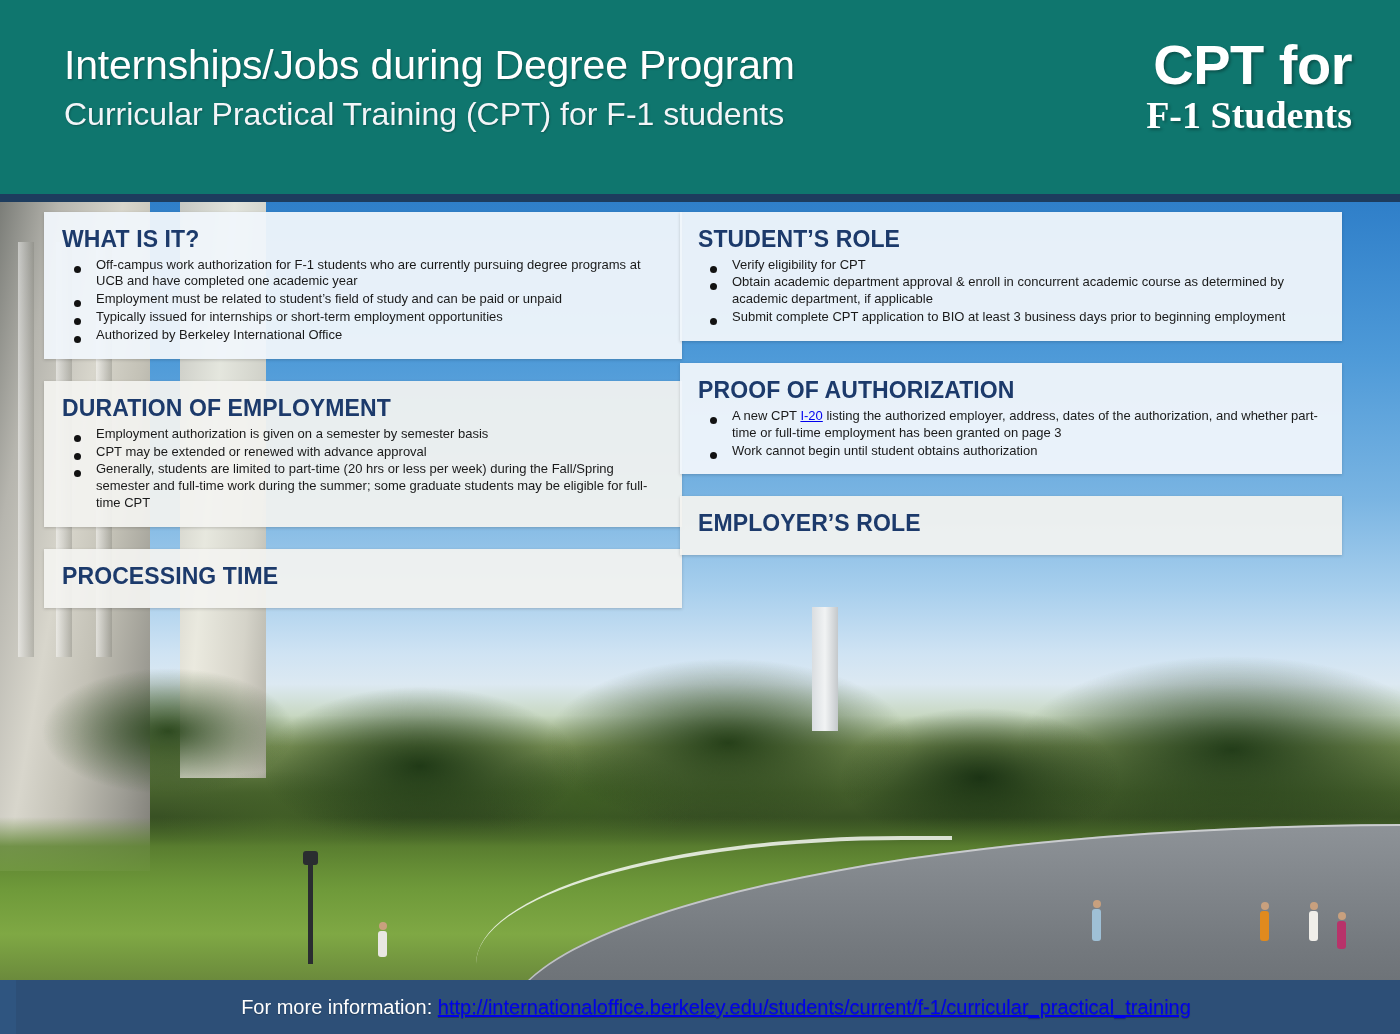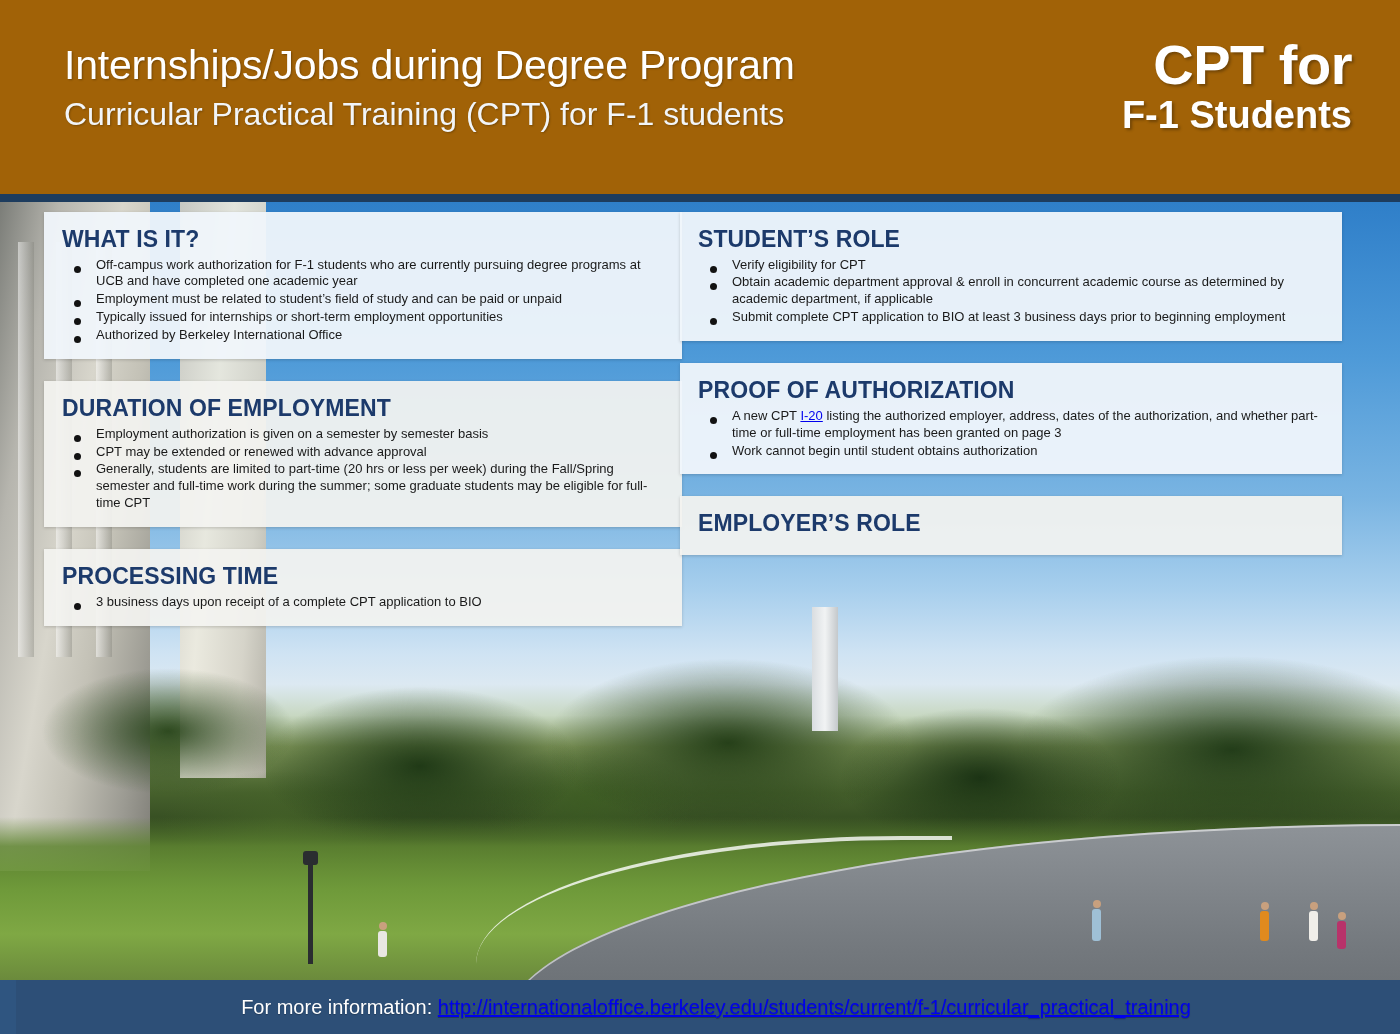--- a/index.html
+++ b/index.html
@@ -21,21 +21,21 @@
     background: #2f5580;
     overflow: hidden;
   }
 
   
   .header {
     position: absolute;
     left: 0; top: 0;
     width: 1400px;
     height: 194px;
-    background: #a16207;
+    background: #0f766e;
     z-index: 40;
   }
   .header-rule {
     position: absolute;
     left: 0; top: 194px;
     width: 1400px;
     height: 8px;
     background: #1d3c5e;
     z-index: 40;
   }
@@ -77,20 +77,21 @@
     letter-spacing: -0.5px;
     text-shadow: 2px 2px 3px rgba(0,0,0,0.30);
   }
   .badge-line2 {
     color: #ffffff;
     font-size: 38px;
     font-weight: bold;
     line-height: 1.08;
     margin-top: 2px;
     text-shadow: 2px 2px 3px rgba(0,0,0,0.30);
+    font-family: Liberation Serif, serif;
   }
 
   
   .photo {
     position: absolute;
     left: 0; top: 202px;
     width: 1400px;
     height: 778px;
     overflow: hidden;
     z-index: 1;
@@ -359,23 +360,20 @@
       <h2>DURATION OF EMPLOYMENT</h2>
       <ul>
         <li>Employment authorization is given on a semester by semester basis</li>
         <li>CPT may be extended or renewed with advance approval</li>
         <li>Generally, students are limited to part-time (20 hrs or less per week) during the Fall/Spring semester and full-time work during the summer; some graduate students may be eligible for full-time CPT</li>
       </ul>
     </div>
 
     <div class="card warm">
       <h2>PROCESSING TIME</h2>
-      <ul>
-        <li>3 business days upon receipt of a complete CPT application to BIO</li>
-      </ul>
     </div>
 
   </div>
 
   <div class="col-right">
 
     <div class="card tinted">
       <h2>STUDENT’S ROLE</h2>
       <ul>
         <li>Verify eligibility for CPT</li>

